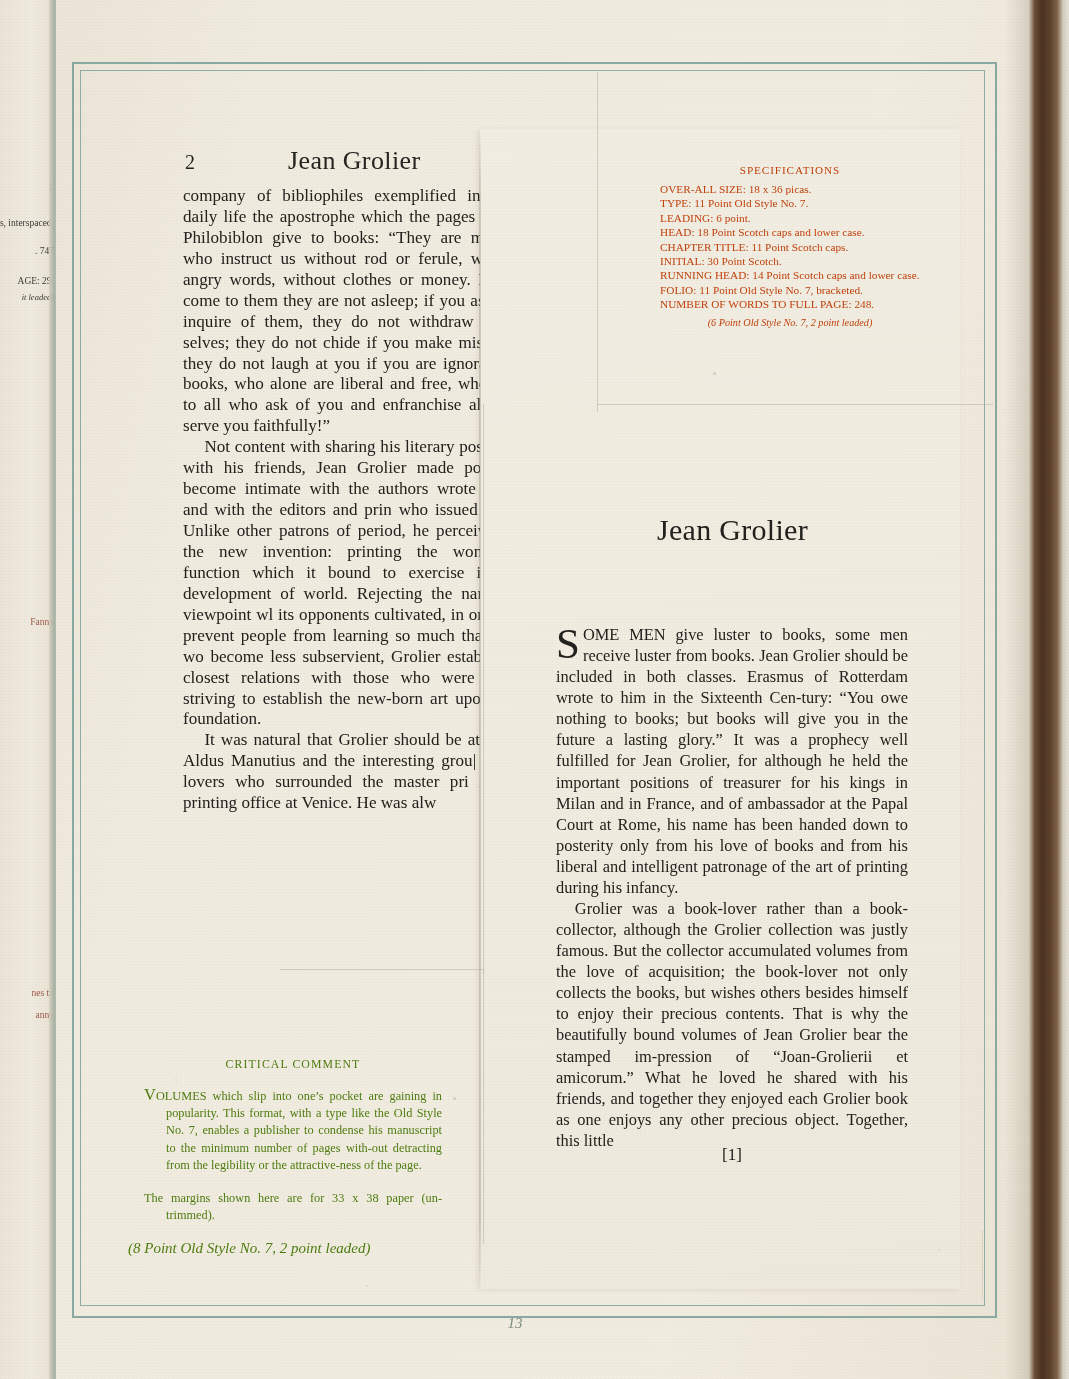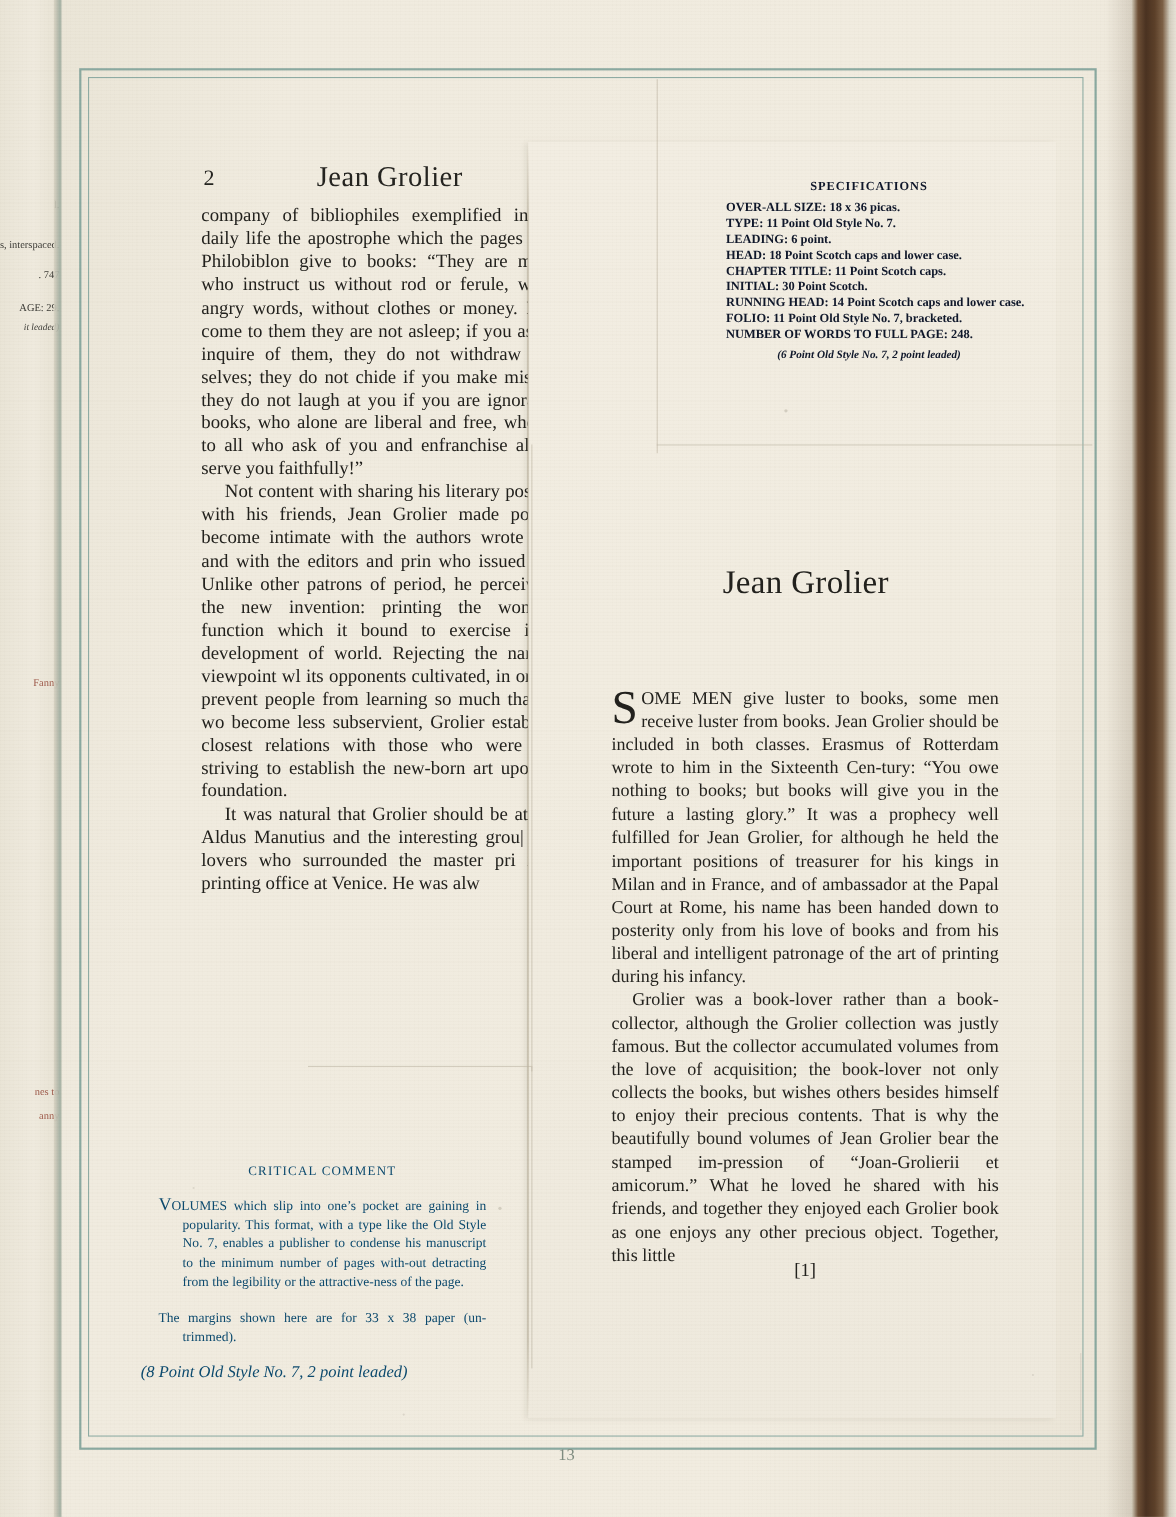--- a/index.html
+++ b/index.html
@@ -69,51 +69,51 @@
   #runhead-title{left:288px;top:146px;font-size:26px;letter-spacing:.4px;}
 
   #body-left{position:absolute;left:183px;top:186px;width:340px;
     font-size:17.1px;line-height:1.225;color:#22211d;text-align:justify;
     font-family:"Liberation Serif",serif;}
   #body-left p{margin:0;}
   #body-left p.ind{text-indent:1.25em;}
 
   
   #specs{position:absolute;left:660px;top:164px;width:260px;
-    font-family:"Liberation Serif",serif;color:#0f172a;font-weight:bold;}
+    font-family:"Liberation Serif",serif;color:#c2410c;}
   #specs .spec-head{text-align:center;font-size:11.2px;letter-spacing:.9px;margin-bottom:6px;}
   #specs .spec-line{font-size:11.3px;line-height:1.275;white-space:nowrap;}
   #specs .spec-note{text-align:center;font-style:italic;font-size:10.2px;margin-top:5px;}
 
   
   #chap{position:absolute;left:545px;top:510px;width:375px;text-align:center;color:#22211d;}
   #chap .ttl{font-size:30px;line-height:1.32;letter-spacing:.3px;}
   #chap .intro{font-size:14.6px;letter-spacing:3.2px;margin-top:26px;}
 
   #body-right{position:absolute;left:556px;top:624px;width:352px;
     font-size:16.4px;line-height:1.285;color:#22211d;text-align:justify;
     font-family:"Liberation Serif",serif;}
   #body-right p{margin:0;}
   #body-right p.ind{text-indent:1.15em;}
   #dropcap{float:left;font-size:43px;line-height:.86;padding:1px 3px 0 0;margin-top:1px;}
   #page-bracket{position:absolute;left:556px;top:1145px;width:352px;text-align:center;
     font-size:17px;color:#22211d;}
 
   
-  #crit{position:absolute;left:128px;top:1057px;width:330px;color:#0c4a6e;}
+  #crit{position:absolute;left:128px;top:1057px;width:330px;color:#4d7c0f;}
   #crit .crit-head{text-align:center;font-size:11.8px;letter-spacing:1.1px;margin-bottom:7px;}
   #crit .crit-body{font-size:12.3px;line-height:1.40;text-align:justify;}
   #crit .crit-body p{margin:16px;padding-left:22px;text-indent:-22px;}
   #crit .crit-body p+p{margin-top:1px;}
   #crit .crit-vol{font-size:16.5px;line-height:.8;}
   #crit .crit-note{text-align:left;font-style:italic;font-size:15px;margin-top:2px;}
 
   
   #sheet-folio{position:absolute;left:0;top:1315px;width:1030px;text-align:center;
-    font-size:15px;color:#7e8c80;font-family:"Liberation Serif",serif;}
+    font-size:15px;color:#7e8c80;font-family:"Liberation Serif",serif;font-style:italic;}
 
   
   .speck{position:absolute;border-radius:50%;background:#8d8876;opacity:.30;}
 </style>
 </head>
 <body>
 
 <div id="scan">
 
   <div id="prev-page">

